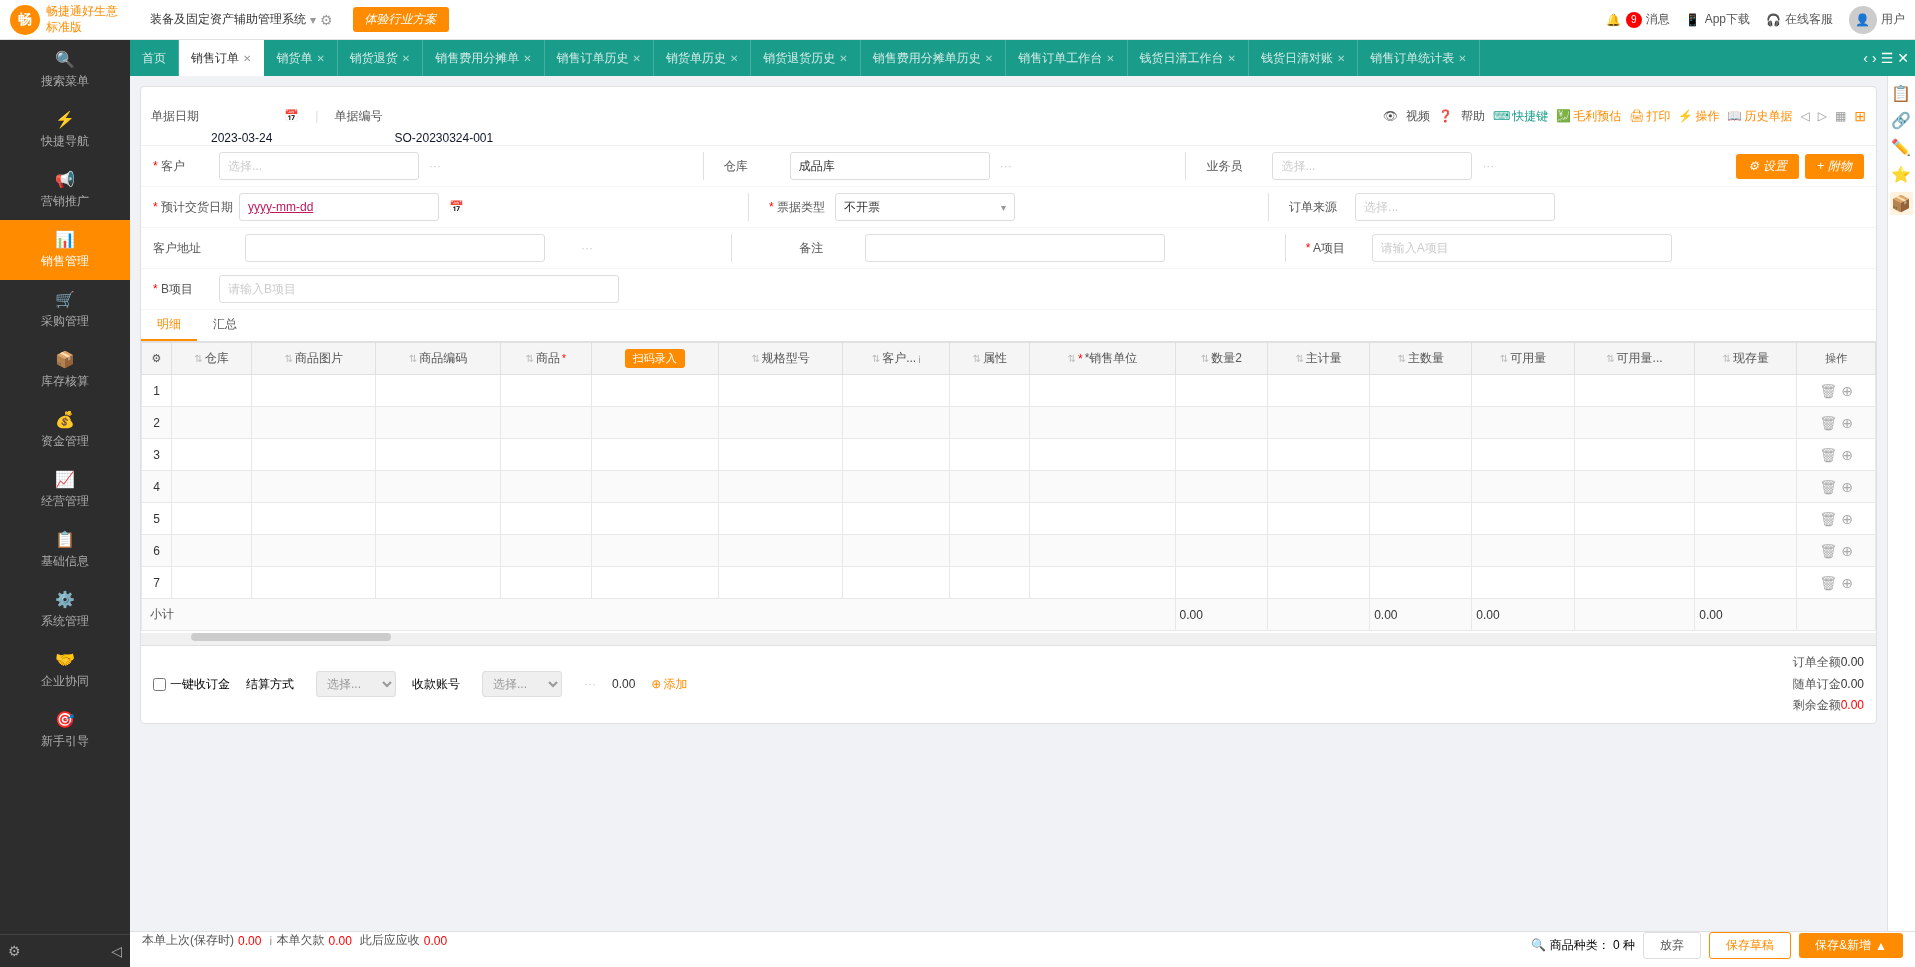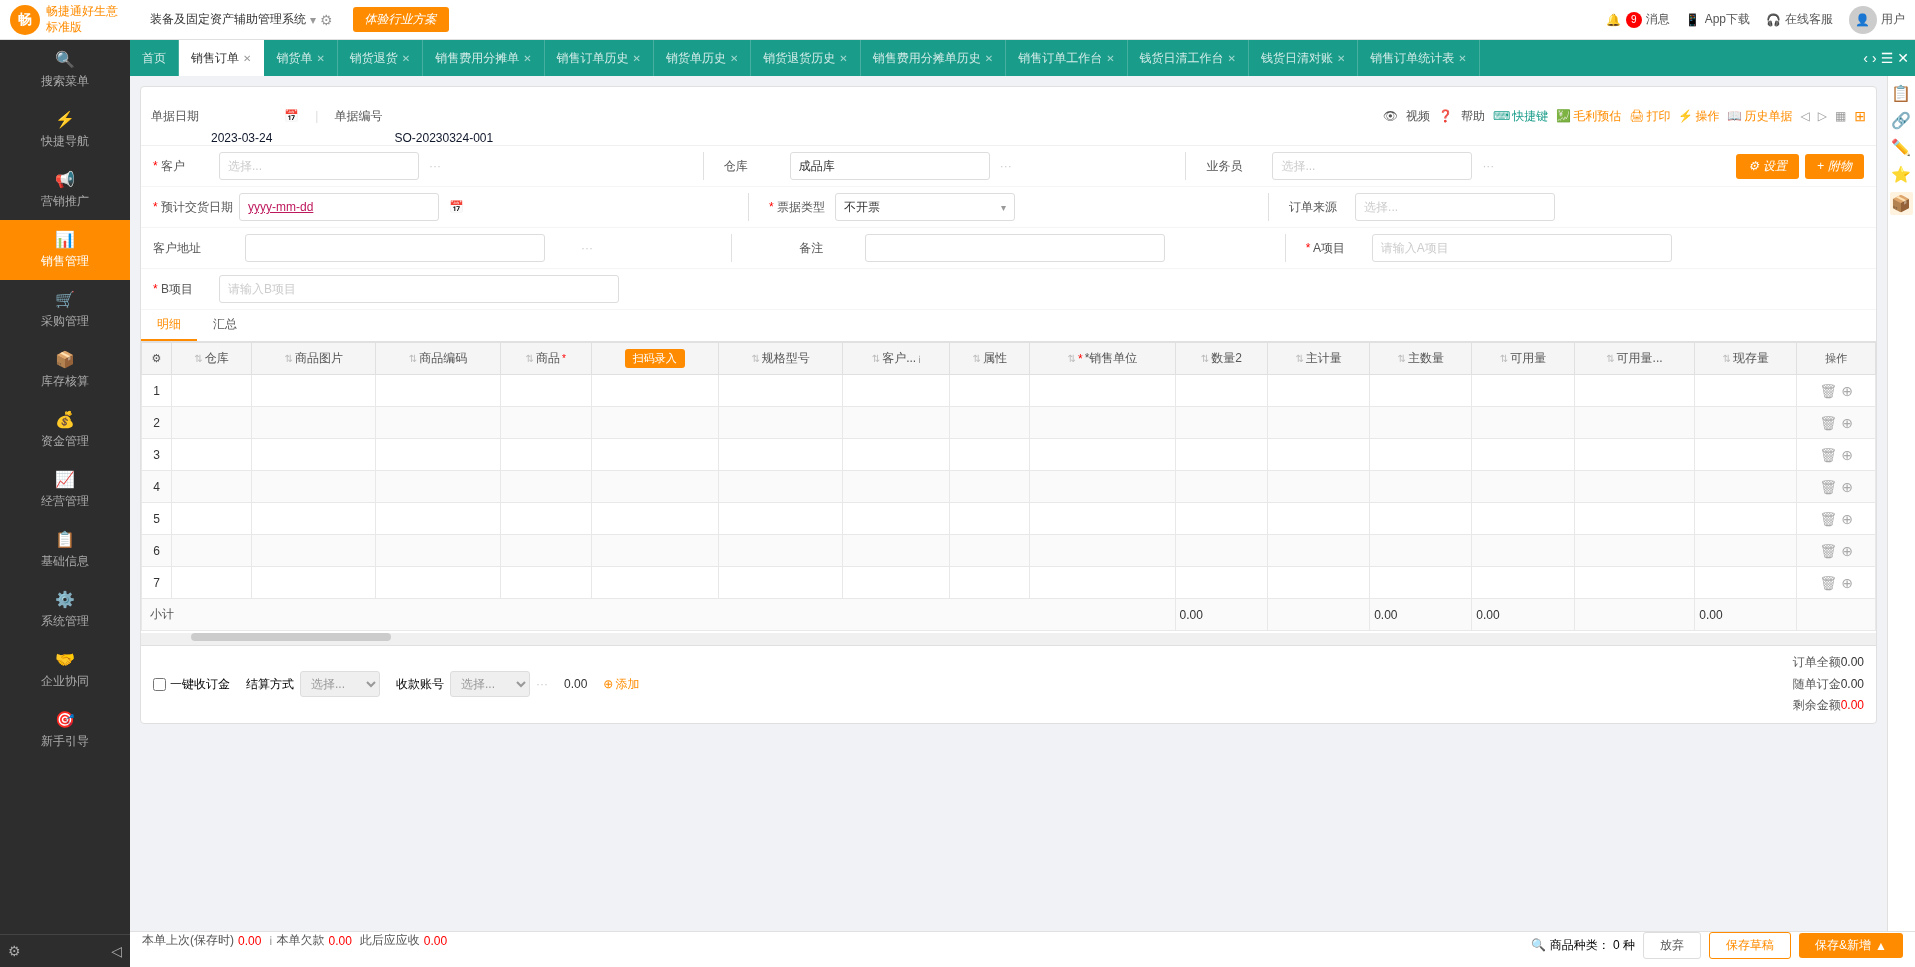--- a/index.html
+++ b/index.html
@@ -164,21 +164,21 @@
 
     
     .scrollbar-row { height: 12px; background: #f0f0f0; }
 
     
     .bottom-form {
       display: flex; align-items: center; padding: 6px 12px;
       border-top: 1px solid #e0e0e0; gap: 16px; flex-wrap: wrap;
     }
     .bottom-checkbox { display: flex; align-items: center; gap: 4px; cursor: pointer; }
-    .bottom-field { display: flex; align-items: center; gap: 6px; }
+    .bottom-field { display: flex; align-items: center; gap: 22px; }
     .bottom-select {
       border: 1px solid #ddd; border-radius: 3px; padding: 2px 6px;
       height: 26px; min-width: 80px; color: #999;
     }
     .add-link { color: #ff8c00; cursor: pointer; display: flex; align-items: center; gap: 2px; }
     .amount-display { color: #333; }
 
     
     .footer-bar {
       height: 36px; background: #fff; border-top: 1px solid #e0e0e0;

